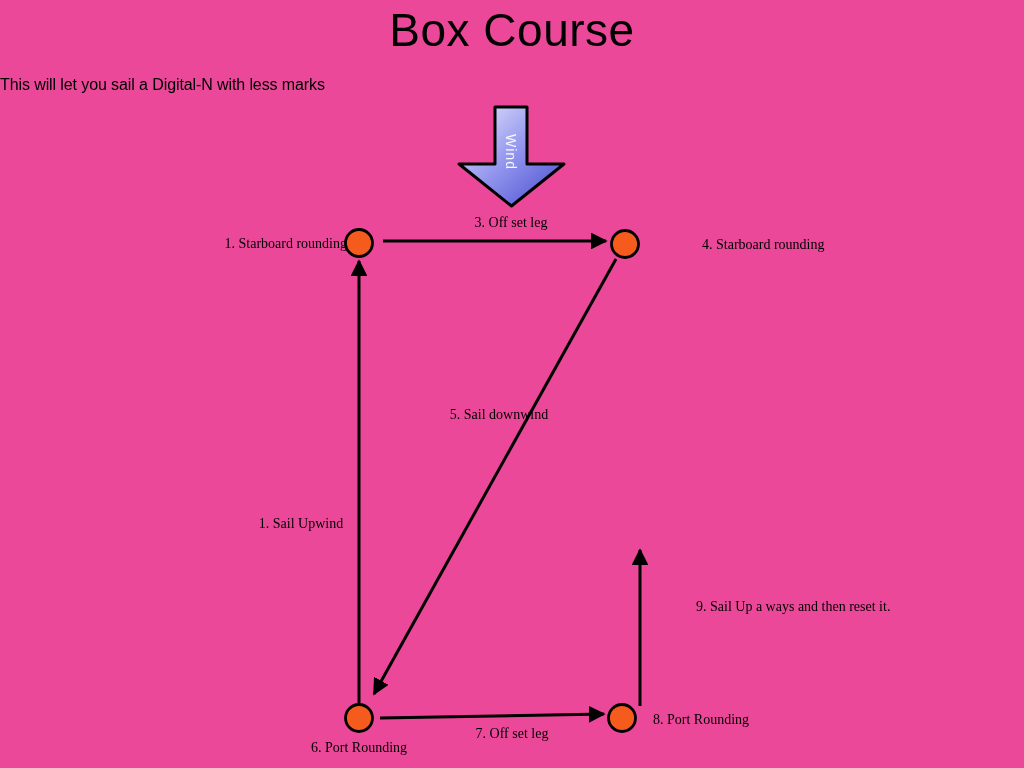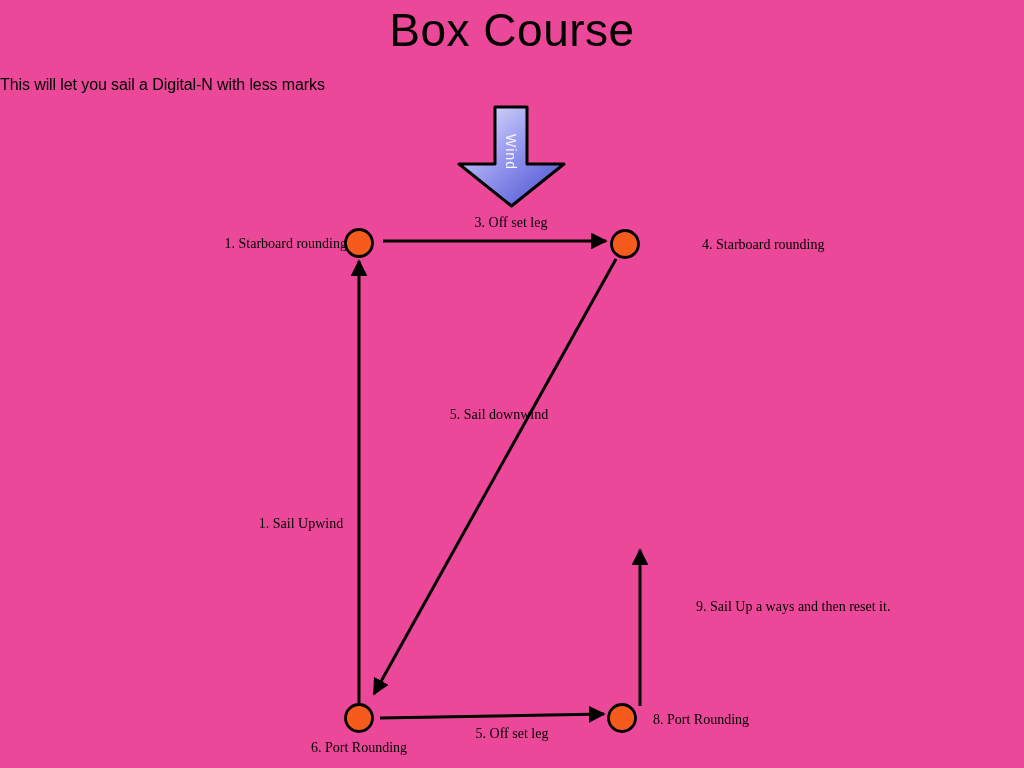--- a/index.html
+++ b/index.html
@@ -82,17 +82,17 @@
     <circle cx="359" cy="718" r="13.5" fill="#f65b1e" stroke="#000000" stroke-width="2.8"></circle>
     <circle cx="622" cy="718" r="13.5" fill="#f65b1e" stroke="#000000" stroke-width="2.8"></circle>
   </svg>
 
   <div class="lbl a-c" style="left:301px; top:524px;">1. Sail Upwind</div>
   <div class="lbl a-r" style="left:347px; top:244px;">1. Starboard rounding</div>
   <div class="lbl a-c" style="left:511px; top:223px;">3. Off set leg</div>
   <div class="lbl a-l" style="left:702px; top:245px;">4. Starboard rounding</div>
   <div class="lbl a-c" style="left:499px; top:415px;">5. Sail downwind</div>
   <div class="lbl a-c" style="left:359px; top:748px;text-align:right;">6. Port Rounding</div>
-  <div class="lbl a-c" style="left:512px; top:734px;">5. Off set leg</div>
+  <div class="lbl a-c" style="left:512px; top:734px;">7. Off set leg</div>
   <div class="lbl a-l" style="left:653px; top:720px;">8. Port Rounding</div>
   <div class="lbl a-l" style="left:672px; top:607px;margin-left:24px;">9. Sail Up a ways and then reset it.</div>
 
 </div>
 
 </body></html>

